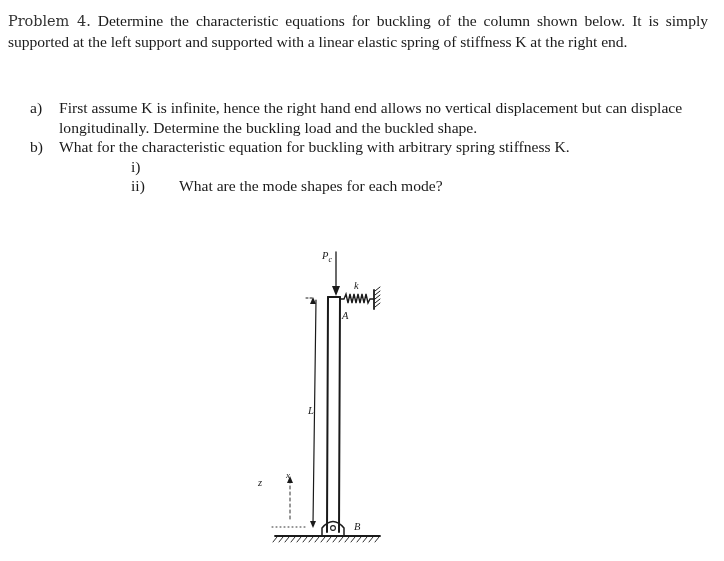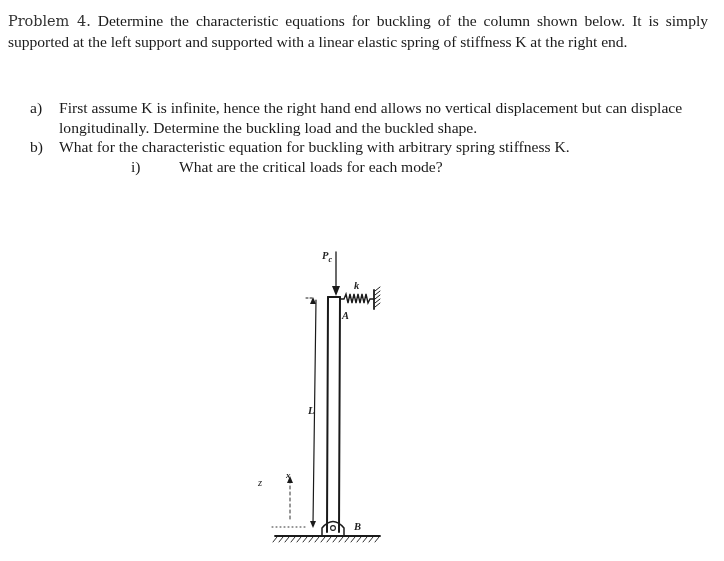--- a/index.html
+++ b/index.html
@@ -66,21 +66,21 @@
   .figure {
     position: absolute;
     left: 0; top: 0;
     width: 724px; height: 561px;
     pointer-events: none;
   }
   .fig-label {
     position: absolute;
     font-family: "Liberation Serif", serif;
     font-style: italic;
-    font-weight: bold;
+    font-weight: normal;
     font-size: 10.5px;
     color: #222;
   }
 </style>
 </head>
 <body>
 
 <div class="page">
 
   <div class="intro">
@@ -92,21 +92,24 @@
     <div class="part">
       <span class="part-marker">a)</span>
       <span class="part-body">First assume K is infinite, hence the right hand end allows no vertical displacement but can displace longitudinally. Determine the buckling load and  the buckled shape.</span>
     </div>
     <div class="part">
       <span class="part-marker">b)</span>
       <span class="part-body">What for the characteristic equation for buckling with arbitrary spring stiffness K.</span>
     </div>
     <div class="sub">
       <span class="sub-marker">i)</span>
-      <span>What are the critical loads for each mode?</span>
+    </div>
+    <div class="sub">
+      <span class="sub-marker">ii)</span>
+      <span>What are the mode shapes for each mode?</span>
     </div>
   </div>
 
   <div class="figure">
     <svg width="724" height="561" viewBox="0 0 724 561" xmlns="http://www.w3.org/2000/svg">
       <g stroke="#1a1a1a" fill="none" stroke-linecap="round">
 
         <g>
           <line x1="336" y1="252" x2="336" y2="292" stroke-width="1.3"></line>
           <polygon points="332,286 340,286 336,296" fill="#1a1a1a" stroke="none"></polygon>

